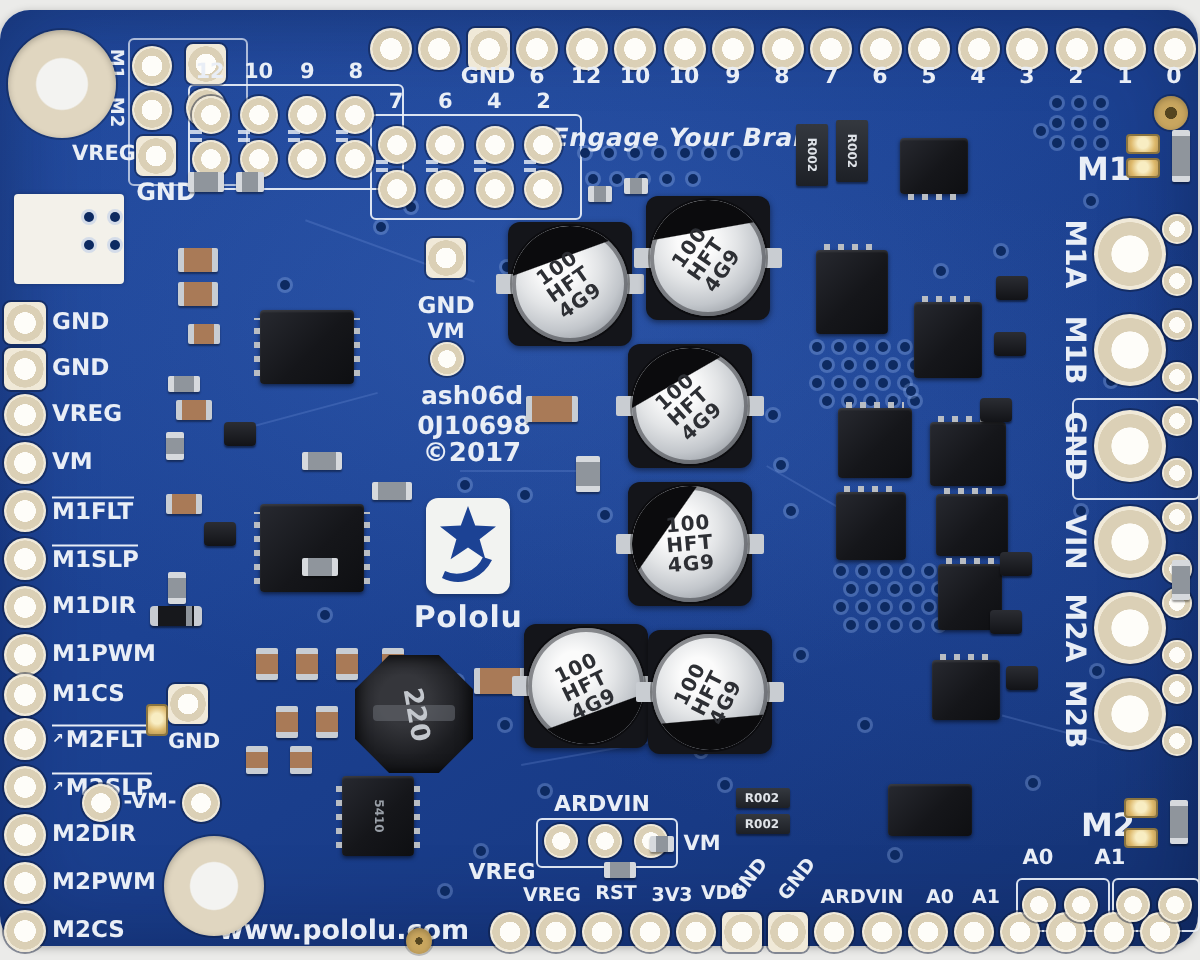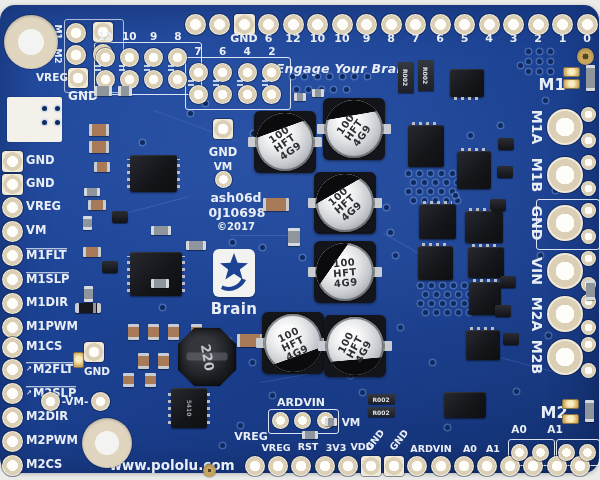--- a/index.html
+++ b/index.html
@@ -68,22 +68,22 @@
 
     <div class="slk ital" style="left:343px;top:64px;font-size:12.5px;">Engage Your Brain</div>
     <div class="slk" style="left:57px;top:27px;font-size:9px;transform:translate(-50%,-50%) rotate(90deg);">M1</div>
     <div class="slk" style="left:57px;top:51px;font-size:9px;transform:translate(-50%,-50%) rotate(90deg);">M2</div>
     <div class="slk" style="left:52px;top:72px;font-size:10.5px;">VREG</div>
     <div class="slk" style="left:83px;top:91px;font-size:12px;">GND</div>
     <div class="slk" style="left:223px;top:148px;font-size:11.5px;">GND</div>
     <div class="slk" style="left:223px;top:160.5px;font-size:10.5px;">VM</div>
     <div class="slk" style="left:236px;top:193px;font-size:12.5px;">ash06d</div>
     <div class="slk" style="left:237px;top:208px;font-size:12.5px;">0J10698</div>
-    <div class="slk" style="left:236px;top:222px;font-size:10px;">©2017</div>
-    <div class="slk" style="left:234px;top:304px;font-size:15px;letter-spacing:.3px;">Brain</div>
+    <div class="slk" style="left:236px;top:222px;font-size:13px;">©2017</div>
+    <div class="slk" style="left:234px;top:304px;font-size:15px;letter-spacing:.3px;">Pololu</div>
     <div class="slk" style="left:172px;top:461px;font-size:13.5px;">www.pololu.com</div>
     <div class="slk" style="left:552px;top:80px;font-size:16px;">M1</div>
     <div class="slk" style="left:554px;top:408px;font-size:16px;">M2</div>
     <div class="slk" style="left:97px;top:366px;font-size:10.5px;">GND</div>
     <div class="slk" style="left:75px;top:396px;font-size:10.5px;">-VM-</div>
     <div class="slk" style="left:251px;top:431px;font-size:11px;">VREG</div>
     <div class="slk" style="left:301px;top:397px;font-size:11px;">ARDVIN</div>
     <div class="slk" style="left:351px;top:417px;font-size:10.5px;">VM</div>
     <div class="slk" style="left:519px;top:424px;font-size:10.5px;">A0</div>
     <div class="slk" style="left:555px;top:424px;font-size:10.5px;">A1</div>

